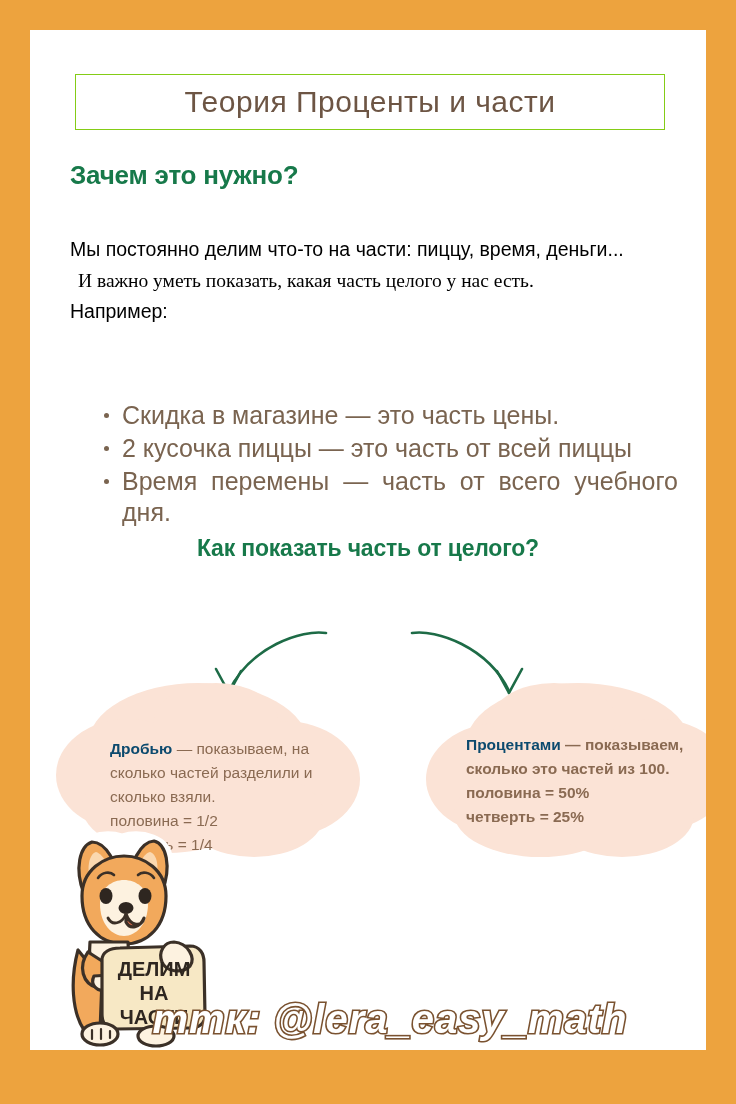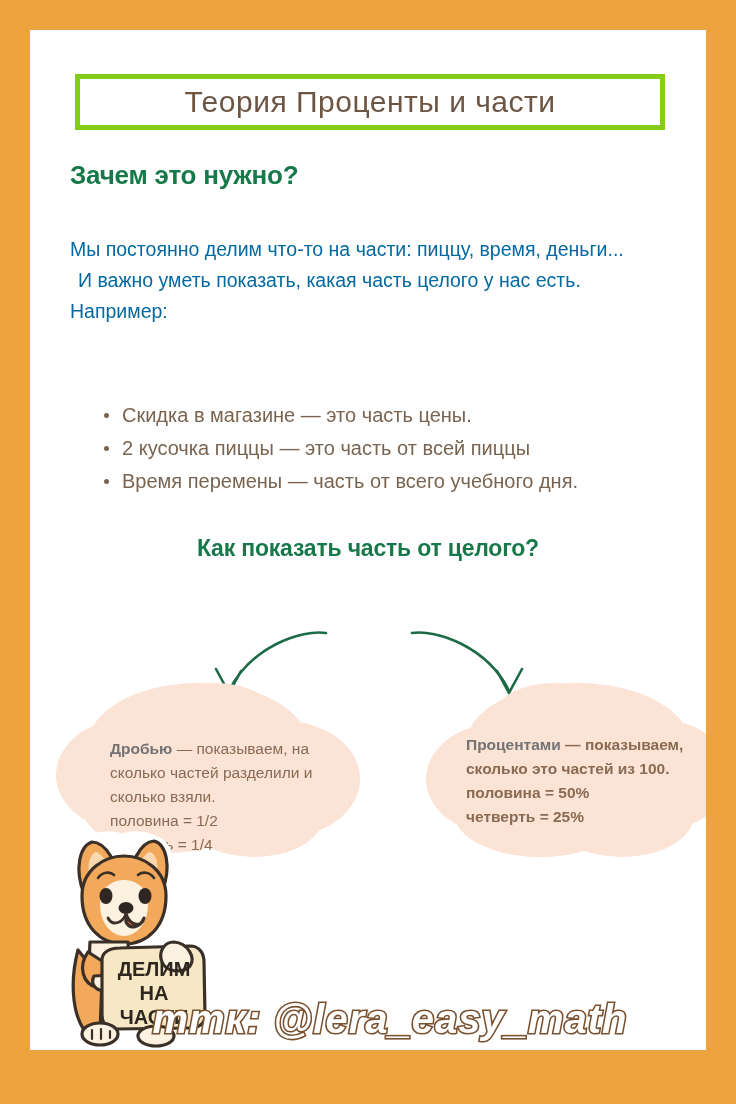--- a/index.html
+++ b/index.html
@@ -35,21 +35,21 @@
     overflow: hidden;
   }
 
   
   .title-box {
     position: absolute;
     left: 45px;
     top: 44px;
     width: 590px;
     height: 56px;
-    border: 5px solid #84cc16;
+    border: 1px solid #84cc16;
     background: #ffffff;
     box-sizing: border-box;
     display: flex;
     align-items: center;
     justify-content: center;
   }
   .title-text {
     font-size: 30px;
     letter-spacing: 0.5px;
     color: #6d5544;
@@ -80,42 +80,43 @@
   }
 
   
   .body-text {
     position: absolute;
     left: 40px;
     top: 204px;
     width: 600px;
     font-size: 19.5px;
     line-height: 31px;
-    color: #0369a1;
+    color: #000000;
   }
   .body-text p {
     margin: 0;
   }
   .indent-line {
     text-indent: 8px;
+    font-family: Liberation Serif, serif;
   }
   .example-label {
     display: inline-block;
     text-underline-offset: 3px;
   }
 
   .bullets {
     position: absolute;
     left: 70px;
     top: 370px;
     width: 578px;
     margin: 0;
     padding: 0;
     list-style: none;
-    font-size: 20px;
+    font-size: 25px;
     line-height: 31px;
     color: #7a6450;
   }
   .bullets li {
     position: relative;
     padding-left: 22px;
     margin-bottom: 2px;
   }
   .bullets li::before {
     content: "";
@@ -153,21 +154,21 @@
     left: 0;
     top: 0;
   }
   .cloud-text {
     position: relative;
     font-size: 15.5px;
     line-height: 24px;
     color: #8a6a52;
   }
   .cloud-text b {
-    color: #737373;
+    color: #0c4a6e;
   }
   #cloud-left {
     left: 18px;
     top: 645px;
     width: 330px;
     height: 200px;
   }
   #cloud-left .cloud-text {
     padding: 62px 0 0 62px;
     width: 250px;

